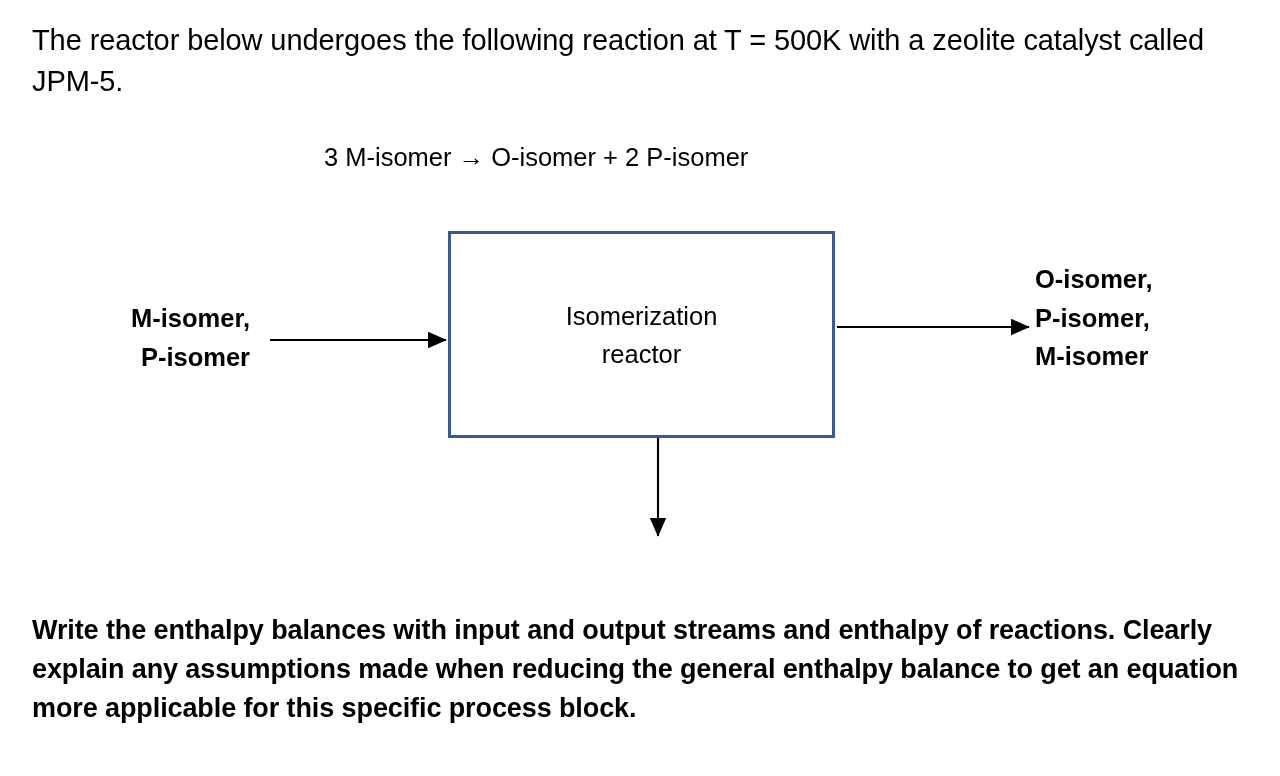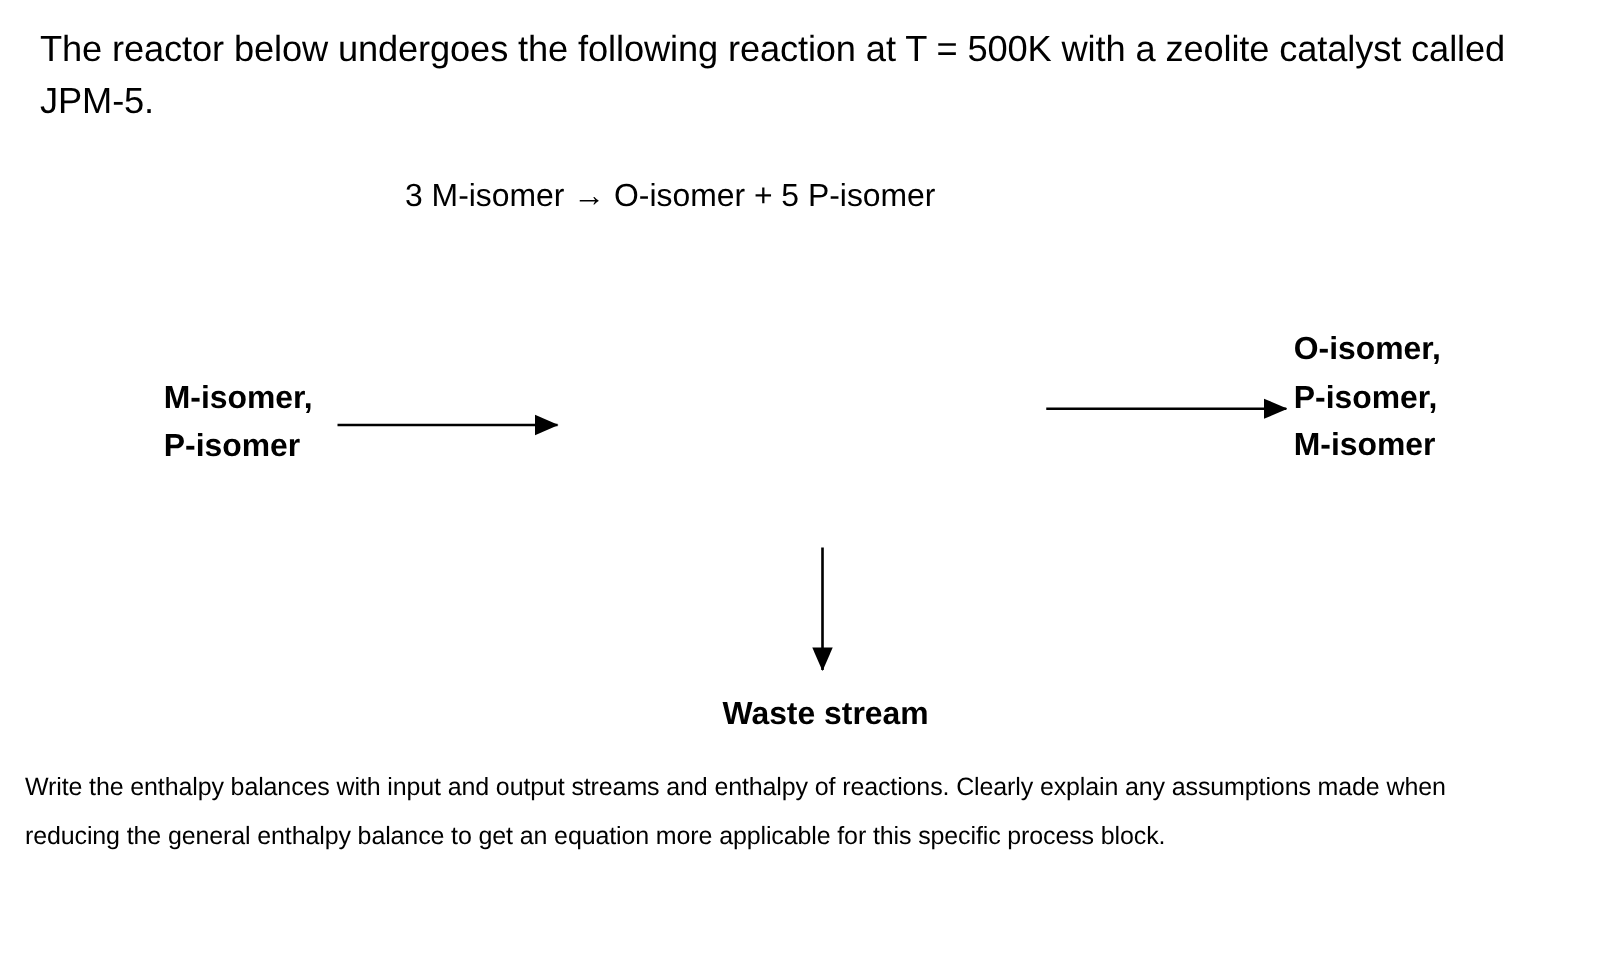--- a/index.html
+++ b/index.html
@@ -69,71 +69,75 @@
   }
 
   .stream-label {
     position: absolute;
     font-size: 25.5px;
     line-height: 38.5px;
     color: #000000;
     white-space: pre-line;
     font-weight: bold;
   }
-  .inlet-label  { left: 131px; top: 99px;  text-align: left; }
+  .inlet-label  { left: 131px; top: 99px;  text-align: right; }
   .outlet-label { left: 1035px; top: 60px; text-align: left; }
   .waste-label  { left: 578px; top: 352px; text-align: left; }
 
   .arrow-svg {
     position: absolute;
     left: 0;
     top: 0;
     width: 1280px;
     height: 410px;
     overflow: visible;
   }
 
   .closing-para {
     position: absolute;
-    left: 20px;
+    left: 32px;
     top: 611px;
     width: 1210px;
-    font-size: 20px;
+    font-size: 27px;
     line-height: 39px;
     color: #000000;
     letter-spacing: -0.1px;
+    font-weight: bold;
   }
 </style>
 </head>
 <body>
 
 <div class="intro-para">The reactor below undergoes the following reaction at T = 500K with a zeolite catalyst called JPM-5.</div>
 
-<div class="reaction-eq">3 M-isomer → O-isomer + 5 P-isomer</div>
+<div class="reaction-eq">3 M-isomer → O-isomer + 2 P-isomer</div>
 
 <div class="diagram">
 
   <svg class="arrow-svg" viewBox="0 0 1280 410" width="1280" height="410" aria-hidden="true">
     <defs>
       <marker id="arrowhead" markerWidth="9" markerHeight="9" refX="8.6" refY="4.5" orient="auto" markerUnits="strokeWidth">
         <path d="M0,0.6 L9,4.5 L0,8.4 z" fill="#000000"></path>
       </marker>
     </defs>
 
     <line x1="270" y1="140" x2="446" y2="140" stroke="#000000" stroke-width="2.1" marker-end="url(#arrowhead)"></line>
 
     <line x1="837" y1="127" x2="1029" y2="127" stroke="#000000" stroke-width="2.1" marker-end="url(#arrowhead)"></line>
 
     <line x1="658" y1="238" x2="658" y2="336" stroke="#000000" stroke-width="2.1" marker-end="url(#arrowhead)"></line>
   </svg>
 
+  <div class="reactor-box">
+    <div class="reactor-label">Isomerization
+reactor</div>
+  </div>
 
   <div class="stream-label inlet-label">M-isomer,
 P-isomer</div>
 
   <div class="stream-label outlet-label">O-isomer,
 P-isomer,
 M-isomer</div>
 
-  <div class="stream-label waste-label">Waste stream</div>
 </div>
 
 <div class="closing-para">Write the enthalpy balances with input and output streams and enthalpy of reactions. Clearly explain any assumptions made when reducing the general enthalpy balance to get an equation more applicable for this specific process block.</div>
 
 </body></html>

